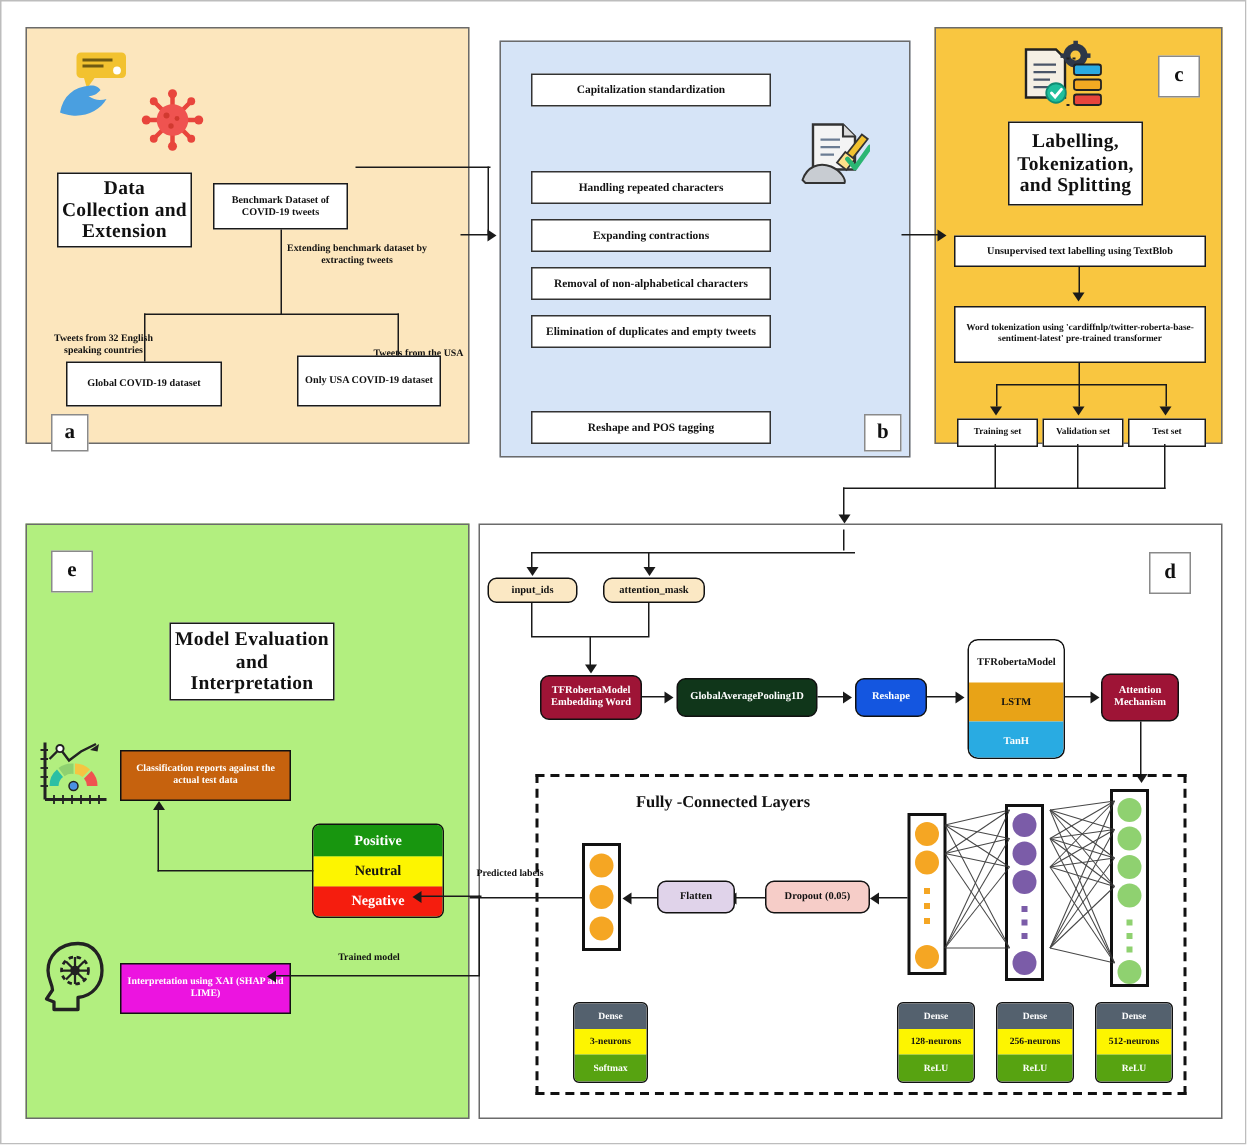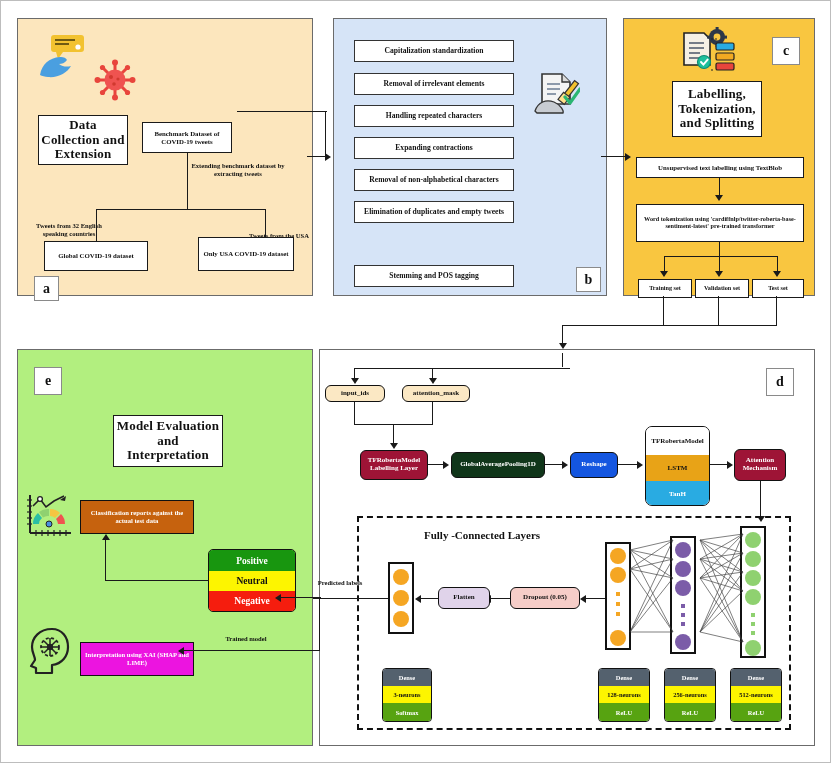--- a/index.html
+++ b/index.html
@@ -134,28 +134,27 @@
     <div class="box small" style="left:180px;top:218px;width:96px;height:34px;">Only USA COVID-19 dataset</div>
 
     <div class="tag" style="left:16px;top:257px;width:25px;height:25px;">a</div>
 
     <div class="ln lnv" style="left:169px;top:134px;height:57px;"></div>
     <div class="ln lnh" style="left:78px;top:190px;width:170px;"></div>
     <div class="ln lnv" style="left:78px;top:190px;height:32px;"></div>
     <div class="ln lnv" style="left:247px;top:190px;height:28px;"></div>
   </div>
 
-  <div class="panel p-b" style="left:332px;top:17px;width:274px;height:278px;">
+  <div class="panel p-b" style="left:332px;top:26px;width:274px;height:278px;">
     <div class="box step" style="left:20px;top:21px;width:160px;height:22px;">Capitalization standardization</div>
-    <div class="box step" style="left:20px;top:54px;width:160px;height:22px;">Removal of irrelevant elements</div>
     <div class="box step" style="left:20px;top:86px;width:160px;height:22px;">Handling repeated characters</div>
     <div class="box step" style="left:20px;top:118px;width:160px;height:22px;">Expanding contractions</div>
     <div class="box step" style="left:20px;top:150px;width:160px;height:22px;">Removal of non-alphabetical characters</div>
     <div class="box step" style="left:20px;top:182px;width:160px;height:22px;">Elimination of duplicates and empty tweets</div>
-    <div class="box step" style="left:20px;top:246px;width:160px;height:22px;">Stemming and POS tagging</div>
+    <div class="box step" style="left:20px;top:246px;width:160px;height:22px;">Reshape and POS tagging</div>
 
     <svg class="ico" style="left:198px;top:52px;" width="48" height="44" viewBox="0 0 48 44">
       <path d="M10 3 h20 l8 8 v22 h-28 z" fill="#f4f4f4" stroke="#333" stroke-width="1.6"></path>
       <path d="M30 3 v8 h8" fill="#dcdcdc" stroke="#333" stroke-width="1.4"></path>
       <g stroke="#6b7c93" stroke-width="1.5">
           <line x1="15" y1="13" x2="28" y2="13"></line>
           <line x1="15" y1="18" x2="28" y2="18"></line>
           <line x1="15" y1="23" x2="24" y2="23"></line>
         </g>
       <path d="M3 40 C6 31 14 28 22 31 C29 34 32 40 31 42 L5 42 Z" fill="#c8ccd2" stroke="#333" stroke-width="1.3"></path>
@@ -232,21 +231,21 @@
 
     <div class="mb mb-cream" style="left:5px;top:35px;width:60px;height:17px;">input_ids</div>
     <div class="mb mb-cream" style="left:82px;top:35px;width:68px;height:17px;">attention_mask</div>
 
     <div class="ln lnv" style="left:34px;top:52px;height:22px;"></div>
     <div class="ln lnv" style="left:112px;top:52px;height:22px;"></div>
     <div class="ln lnh" style="left:34px;top:74px;width:79px;"></div>
     <div class="ln lnv" style="left:73px;top:74px;height:20px;"></div>
     <div class="ar ar-d" style="left:70px;top:93px;"></div>
 
-    <div class="mb mb-red" style="left:40px;top:100px;width:68px;height:30px;">TFRobertaModel Labelling Layer</div>
+    <div class="mb mb-red" style="left:40px;top:100px;width:68px;height:30px;">TFRobertaModel Embedding Word</div>
     <div class="ln lnh" style="left:108px;top:114px;width:16px;"></div>
     <div class="ar ar-r" style="left:123px;top:111px;"></div>
 
     <div class="mb mb-dgreen" style="left:131px;top:102px;width:94px;height:26px;">GlobalAveragePooling1D</div>
     <div class="ln lnh" style="left:225px;top:114px;width:18px;"></div>
     <div class="ar ar-r" style="left:242px;top:111px;"></div>
 
     <div class="mb mb-blue" style="left:250px;top:102px;width:48px;height:26px;">Reshape</div>
     <div class="ln lnh" style="left:298px;top:114px;width:20px;"></div>
     <div class="ar ar-r" style="left:317px;top:111px;"></div>

